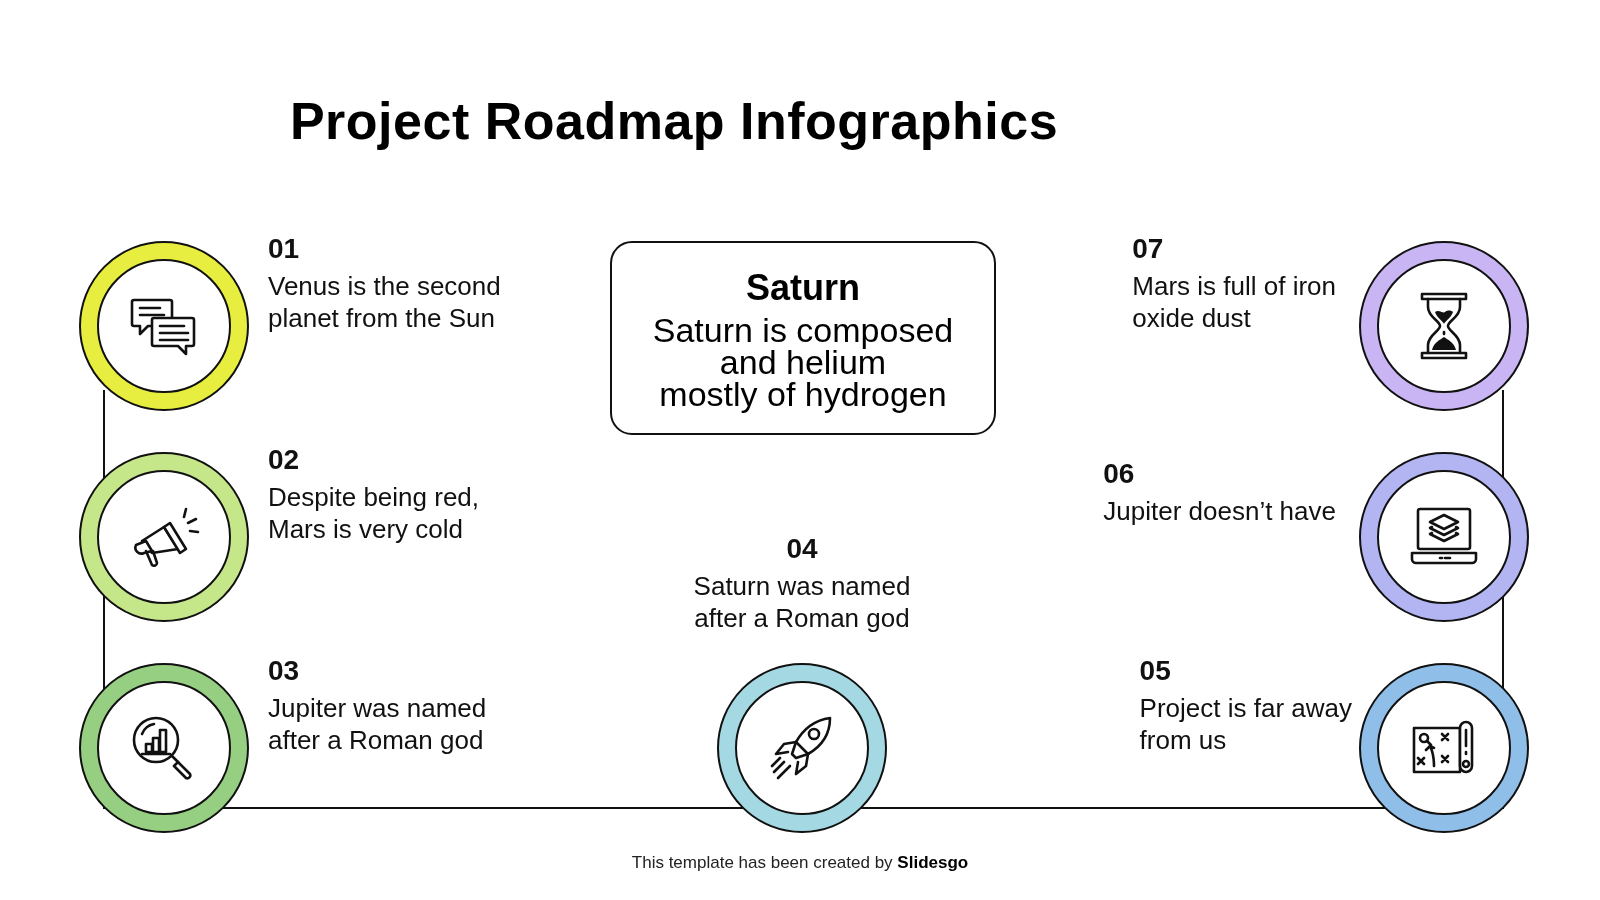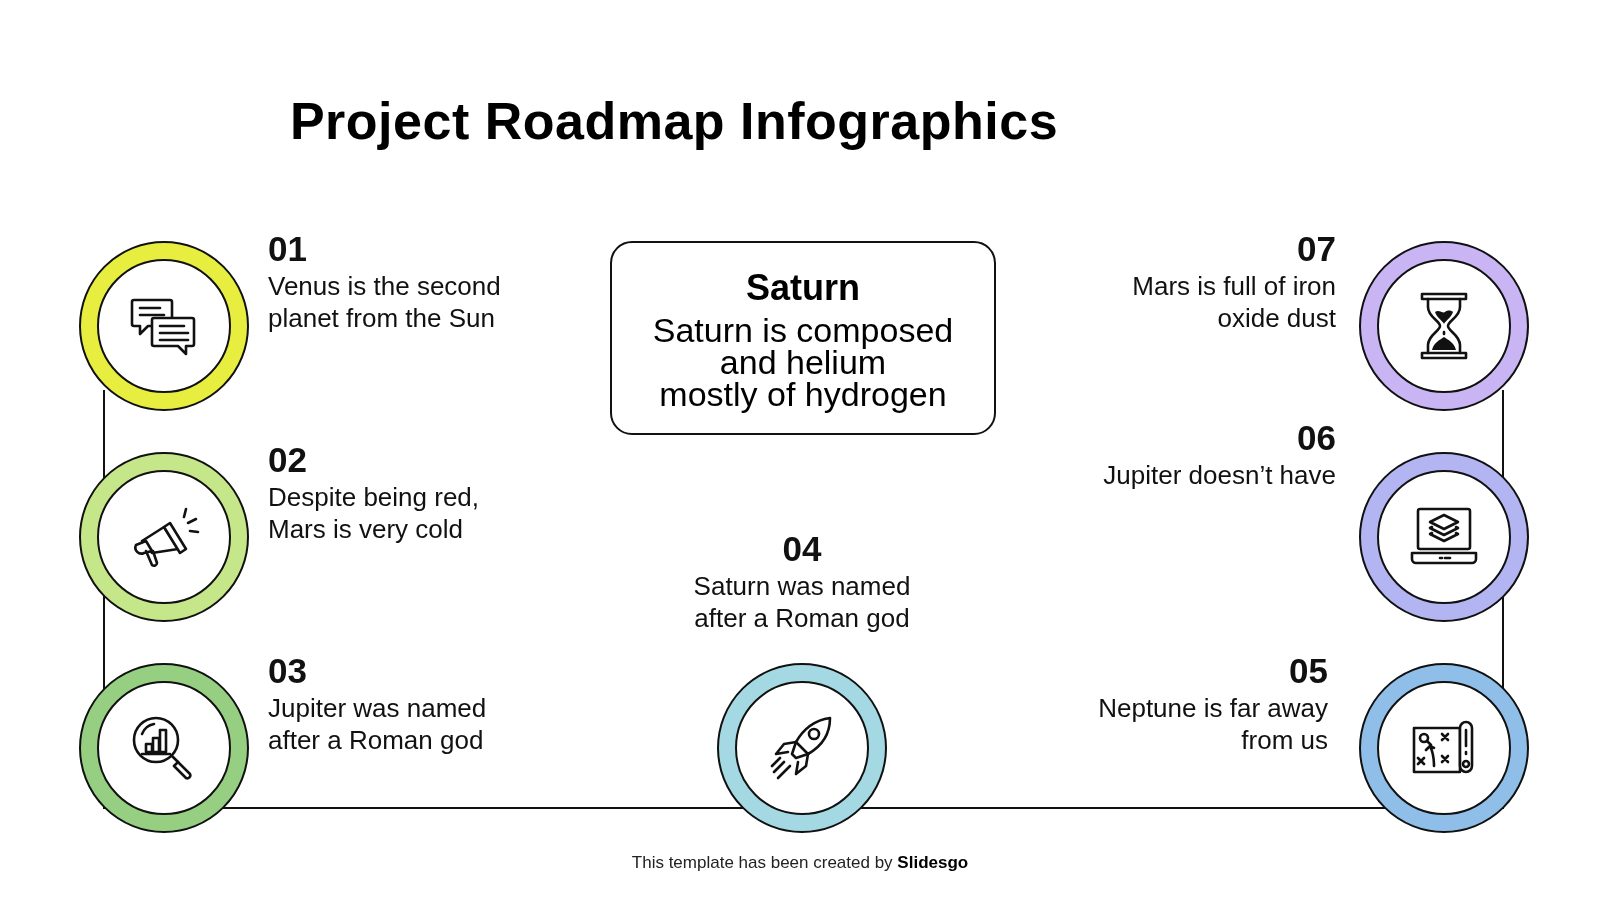--- a/index.html
+++ b/index.html
@@ -17,23 +17,23 @@
     position: absolute; width: 170px; height: 170px; border-radius: 50%;
     border: 2px solid #111; display: flex; align-items: center; justify-content: center;
   }
   .ring .inner {
     width: 134px; height: 134px; border-radius: 50%; background: #fff;
     border: 2px solid #111; display: flex; align-items: center; justify-content: center;
   }
   .ring svg { width: 72px; height: 72px; }
 
   .step { position: absolute; font-size: 26px; line-height: 32px; color: #111; }
-  .step .num { display: block; font-weight: 700; font-size: 35px; line-height: 34px; margin-bottom: 4px; }
+  .step .num { display: block; font-weight: 700; font-size: 28px; line-height: 34px; margin-bottom: 4px; }
   .step.left { text-align: left; }
-  .step.right { text-align: right; }
+  .step.right { }
   .step.center { text-align: center; }
 
   .center-box {
     position: absolute; left: 610px; top: 241px; width: 386px; height: 194px;
     border: 2px solid #111; border-radius: 22px; text-align: center;
     display: flex; flex-direction: column; align-items: center; justify-content: center;
   }
   .center-box .box-title { font-size: 36px; font-weight: 700; line-height: 44px; margin-bottom: 4px; }
   .center-box .box-desc { font-size: 34px; line-height: 32px; }
 
@@ -149,40 +149,40 @@
         <line x1="58" y1="40" x2="58" y2="42"></line>
       <circle cx="16" cy="26" r="4"></circle>
       <path d="M19 29 l4 4"></path>
       <path d="M26 54 c0 -10 -2 -16 -4 -20 l-4 4 M22 34 l4 2"></path>
       <path d="M34 22 l6 6 M40 22 l-6 6"></path>
       <path d="M10 46 l6 6 M16 46 l-6 6"></path>
       <path d="M34 44 l6 6 M40 44 l-6 6"></path>
     </svg>
   </div>
 </div>
-<div class="step right" style="right:272px; top:654px;">
+<div class="step right" style="right:248px; top:654px;">
   <span class="num">05</span>
-  <div>Neptune is far away</div>
+  <div>Project is far away</div>
   <div>from us</div>
 </div>
 
 <div class="ring" style="left:1359px; top:452px; background:#b3b5f3;">
   <div class="inner">
     <svg viewBox="0 0 72 72" fill="none" stroke="#111" stroke-width="2.6" stroke-linejoin="round" stroke-linecap="round">
       <rect x="10" y="8" width="52" height="40" rx="2" fill="#fff"></rect>
       <path d="M4 52 h64 v6 a4 4 0 0 1 -4 4 h-56 a4 4 0 0 1 -4 -4z" fill="#fff"></path>
       <line x1="32" y1="57" x2="34" y2="57"></line>
         <line x1="37" y1="57" x2="42" y2="57"></line>
       <path d="M36 14 l14 7 l-14 7 l-14 -7z"></path>
       <path d="M24 26 l-2 1 l14 7 l14 -7 l-2 -1"></path>
       <path d="M24 32 l-2 1 l14 7 l14 -7 l-2 -1"></path>
     </svg>
   </div>
 </div>
-<div class="step right" style="right:264px; top:421px;">
+<div class="step right" style="right:264px; top:457px;">
   <span class="num">06</span>
   <div>Jupiter doesn’t have</div>
 </div>
 
 <div class="ring" style="left:1359px; top:241px; background:#c9b5f4;">
   <div class="inner">
     <svg viewBox="0 0 72 72" fill="none" stroke="#111" stroke-width="2.6" stroke-linejoin="round" stroke-linecap="round">
       <rect x="14" y="4" width="44" height="5" fill="#fff"></rect>
       <rect x="14" y="63" width="44" height="5" fill="#fff"></rect>
       <path d="M20 9 v8 c0 10 12 14 12 19 c0 5 -12 9 -12 19 v8 M52 9 v8 c0 10 -12 14 -12 19 c0 5 12 9 12 19 v8"></path>

